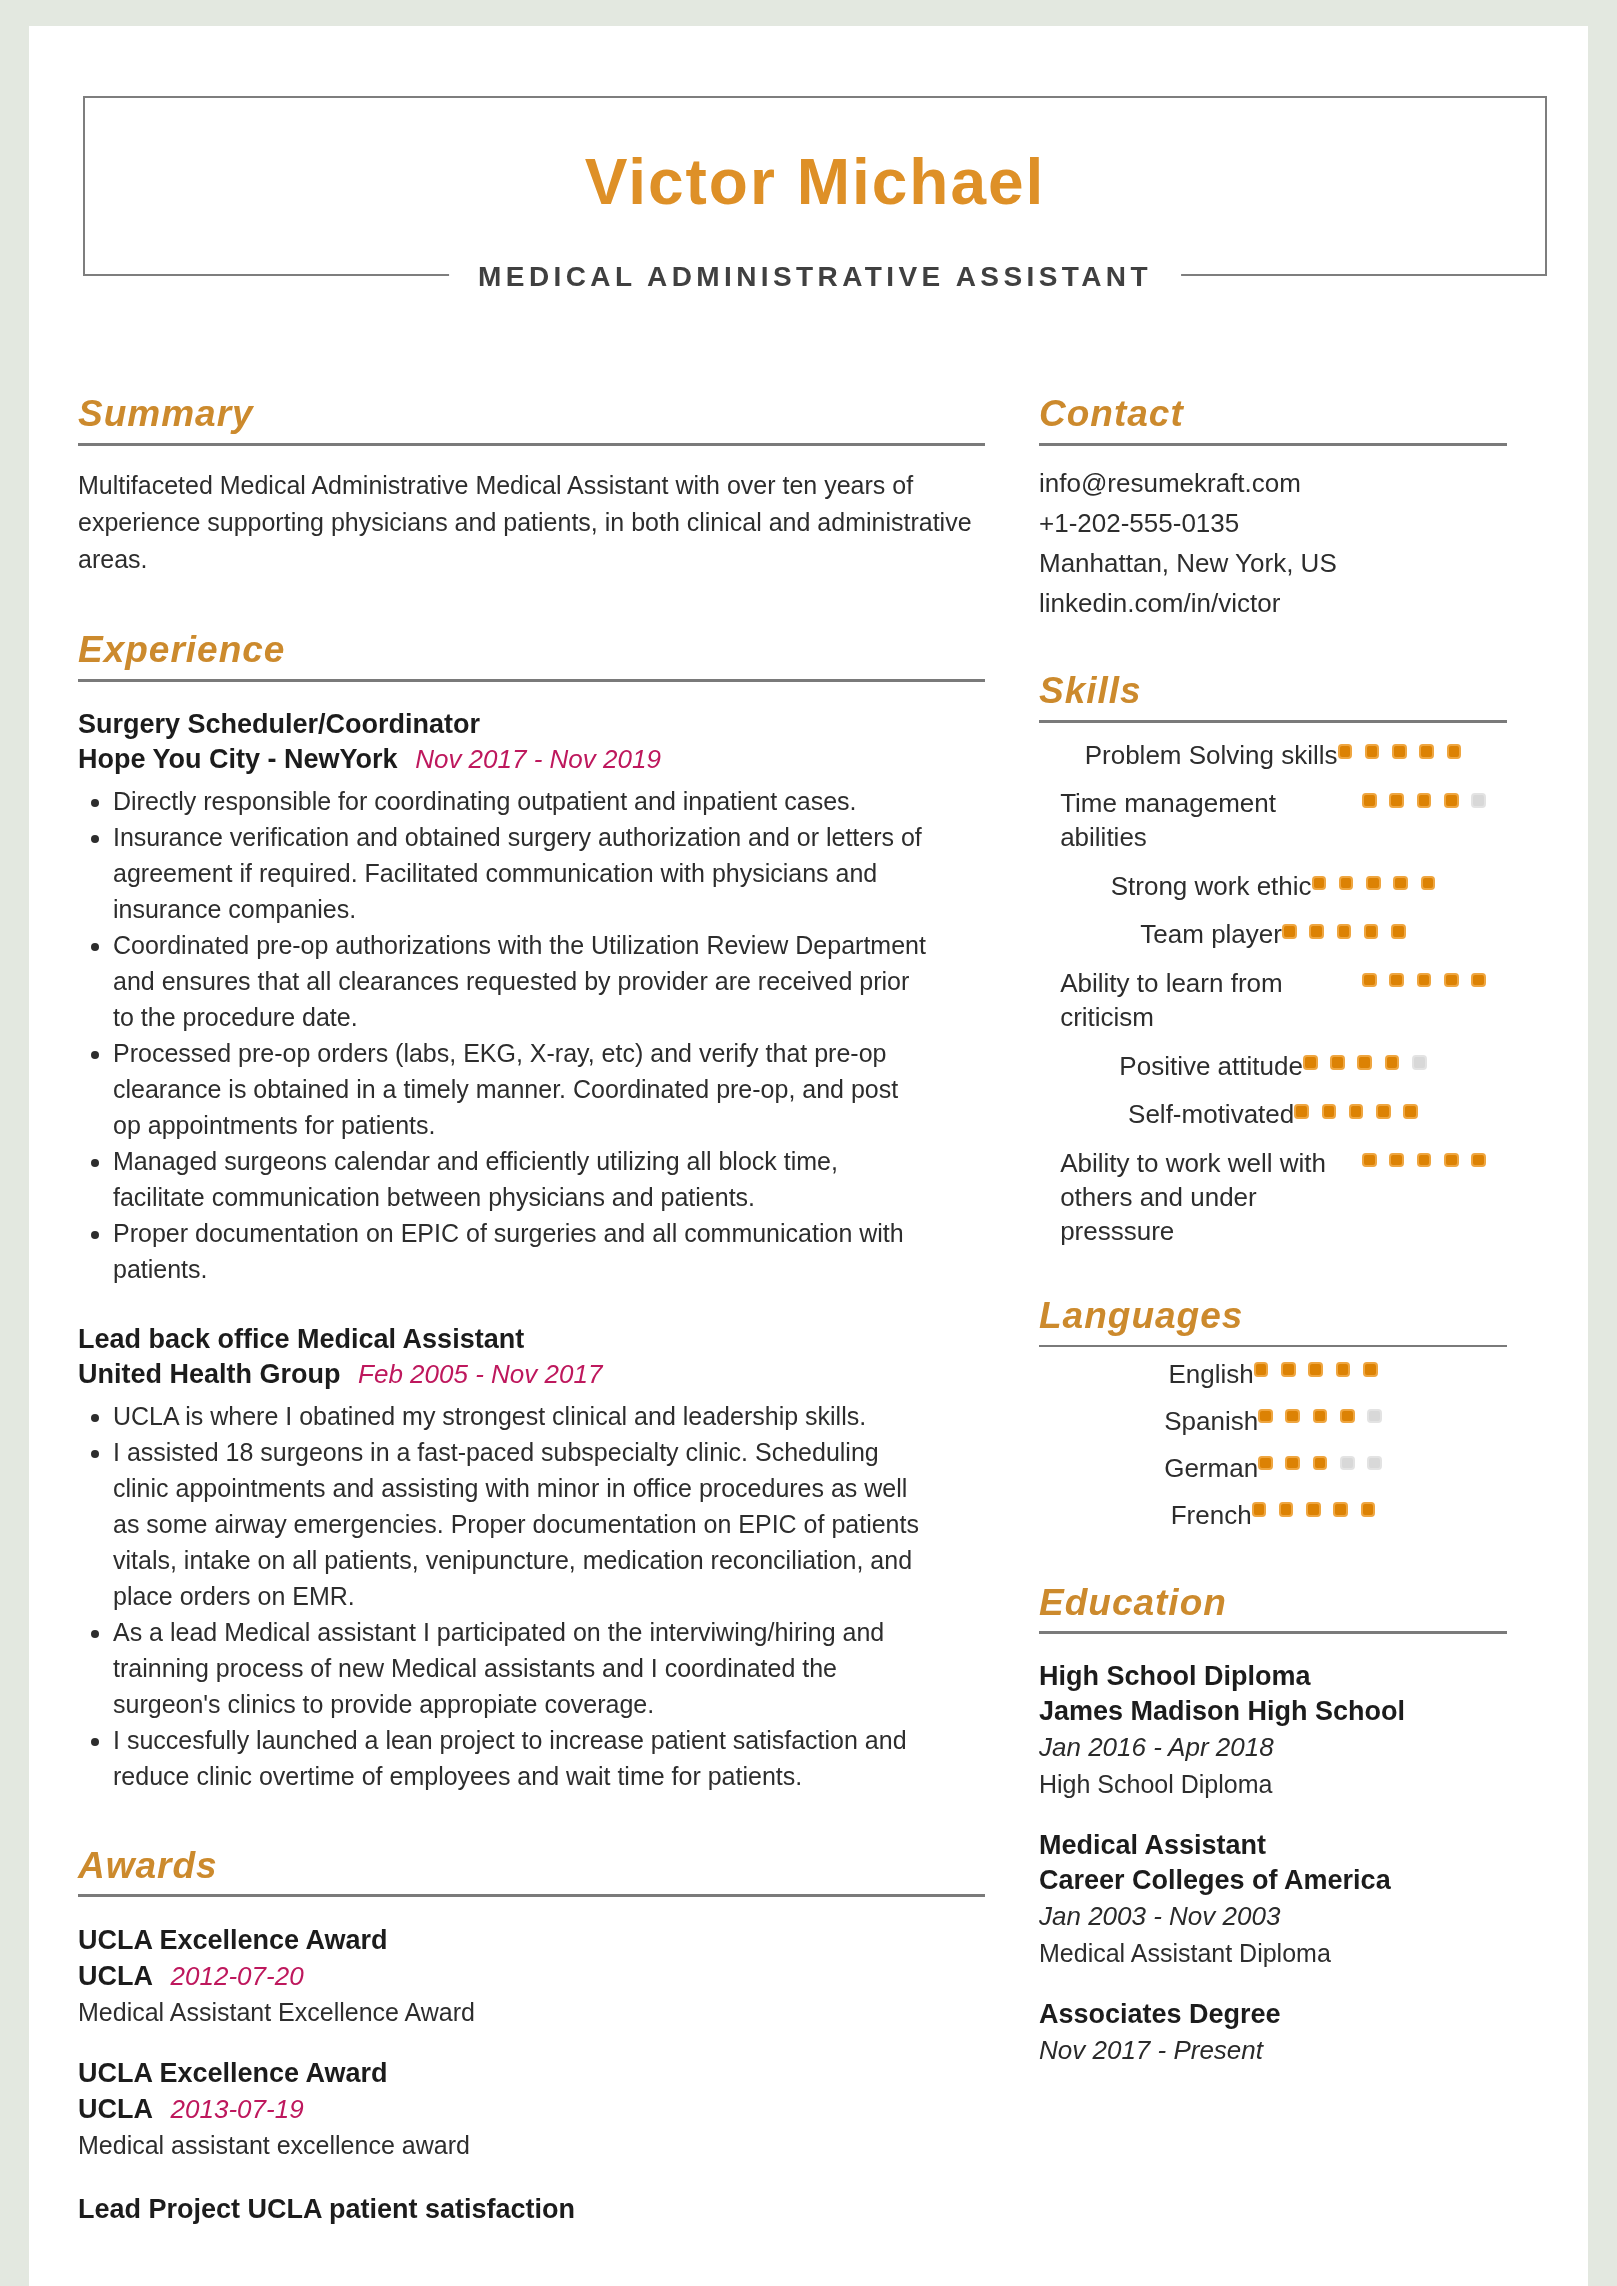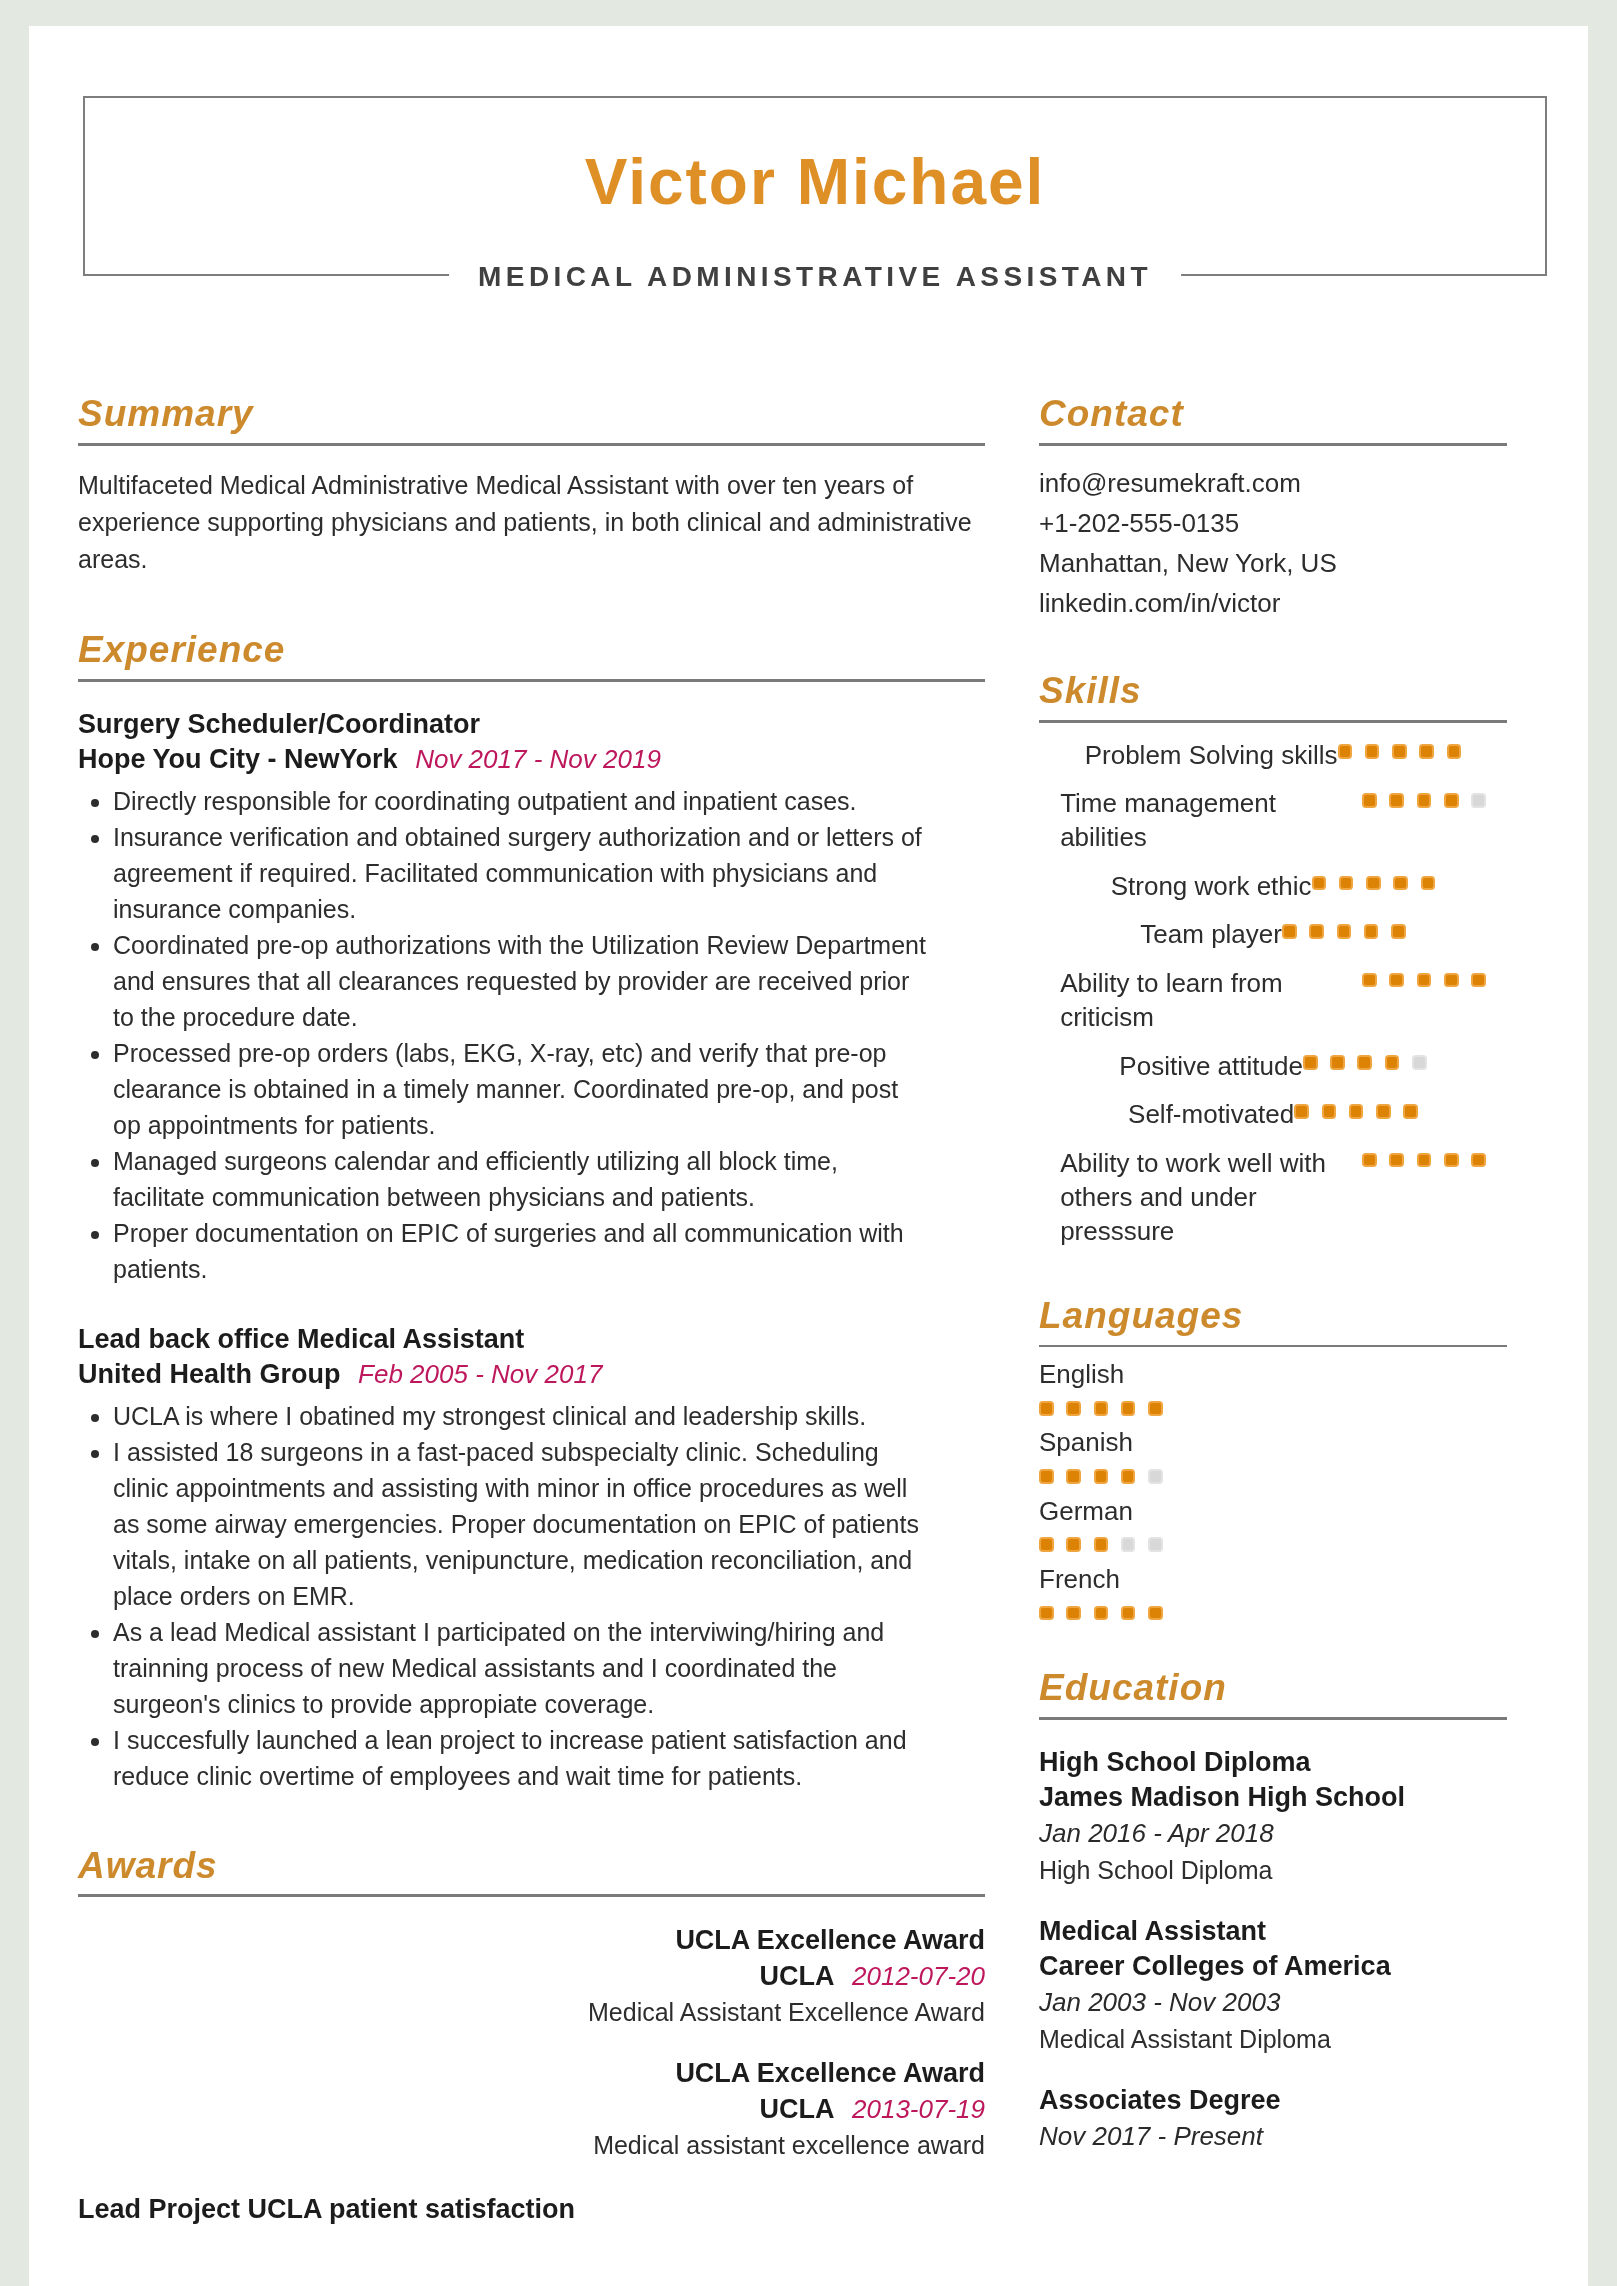--- a/index.html
+++ b/index.html
@@ -29,41 +29,41 @@
   .experience { margin-top:49px; }
   .job { margin-top:25px; }
   .job + .job { margin-top:35px; }
   .job-title { font-size:27px; font-weight:bold; color:#1C1C1C; line-height:35px; }
   .job-meta  { font-size:27px; font-weight:bold; color:#1C1C1C; line-height:35px; }
   .dates-inline { font-weight:normal; font-style:italic; font-size:26px; margin-left:17.6px; color:#be185d; }
   ul.bullets { margin-top:5.9px; padding-left:35px; width:848px; list-style:disc; }
   ul.bullets li { font-size:25px; line-height:36px; color:#2D2D2D; }
 
   .awards { margin-top:49px; }
-  .award { margin-top:25px;text-align:right; }
+  .award { margin-top:25px; }
   .award-title { font-size:27px; font-weight:bold; color:#1C1C1C; line-height:36px; }
   .award-meta  { font-size:27px; font-weight:bold; color:#1C1C1C; line-height:36px; }
   .award-desc  { font-size:25px; color:#2D2D2D; line-height:36px; }
   .awards-footer { margin-top:31px; font-size:27px; font-weight:bold; color:#1C1C1C; }
 
   
   .contact-lines { margin-top:17.6px; }
   .contact-line { font-size:26px; line-height:40px; color:#2D2D2D; }
 
   .skills { margin-top:45px; }
   .rating-row { display:flex; justify-content:center; align-items:flex-start; margin-top:14.6px; }
   .rating-label { font-size:26px; line-height:34px; color:#2D2D2D; max-width:302px; }
   .squares { display:flex; gap:12.7px; padding-top:6.8px; flex:0 0 auto; }
   .sq { display:block; width:14.6px; height:14.6px; border-radius:3.9px; border:2px solid; }
   .sq.on  { background:#DC8204; border-color:#EFA640; }
   .sq.off { background:#D8D8D8; border-color:#E3E3E3; }
 
   .languages { margin-top:45px; }
   .languages .rating-label { line-height:39px; }
-  .languages .rating-row { margin-top:7.8px;flex-direction:column; }
+  .languages .rating-row { margin-top:7.8px; }
 
   .education { margin-top:45px; }
   .edu { margin-top:25px; }
   .edu-degree, .edu-school { font-size:27px; font-weight:bold; color:#1C1C1C; line-height:35px; }
   .edu-dates { font-size:26px; font-style:italic; color:#2A2A2A; line-height:37px; }
   .edu-detail { font-size:25px; color:#2D2D2D; line-height:37px; }
 </style>
 </head>
 <body>
 

